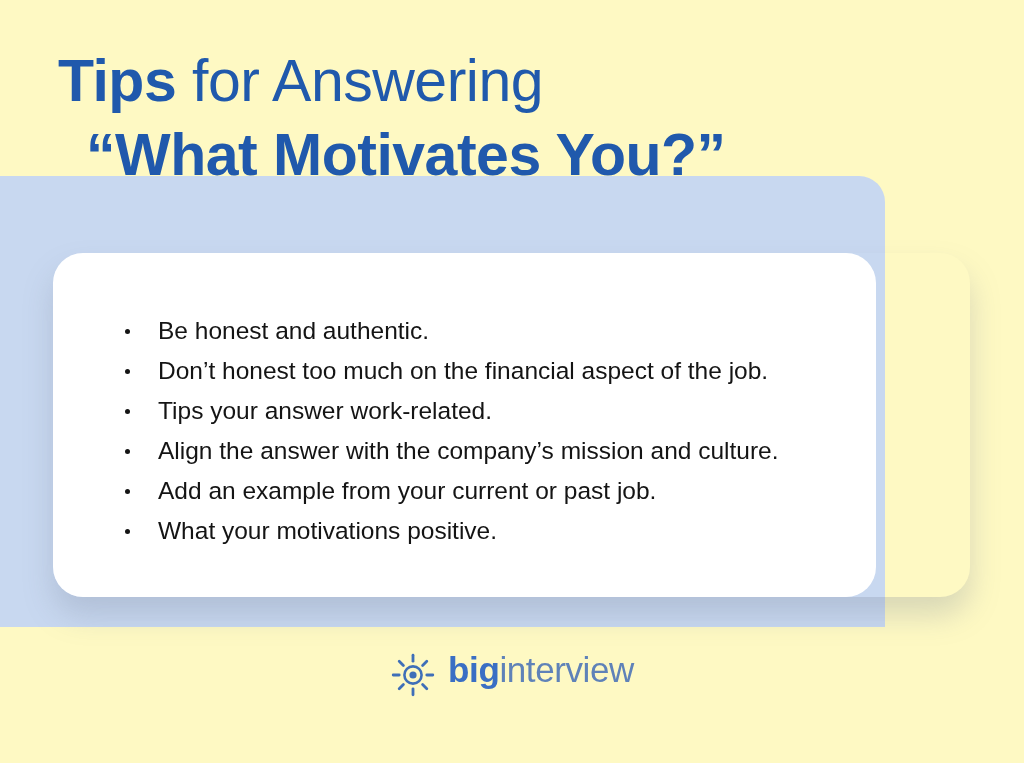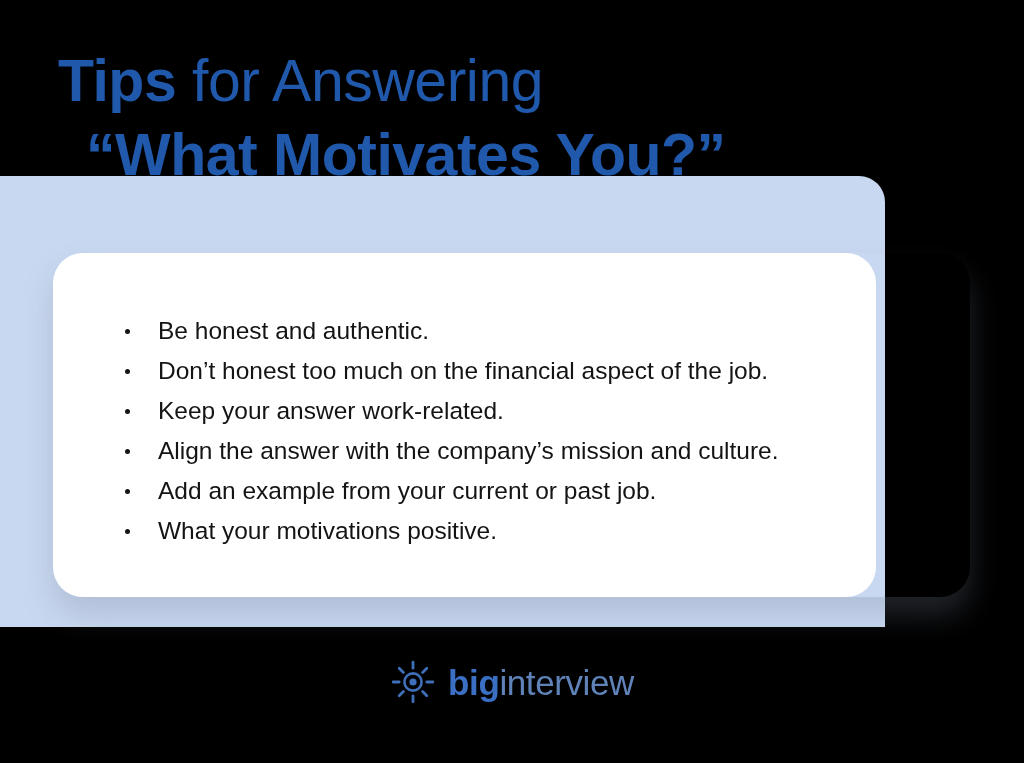--- a/index.html
+++ b/index.html
@@ -12,21 +12,21 @@
     height: 763px;
     background: #f2f2f2;
     font-family: "Liberation Sans", sans-serif;
     overflow: hidden;
   }
 
   .infographic {
     position: relative;
     width: 1024px;
     height: 763px;
-    background: #000000;
+    background: #fef9c3;
     overflow: hidden;
   }
 
   
   .headline {
     position: absolute;
     left: 58px;
     top: 52px;
     width: 900px;
     z-index: 5;
@@ -115,21 +115,20 @@
   }
 
   
   .logo {
     position: absolute;
     left: 0;
     right: 0;
     top: 652px;
     height: 60px;
     display: flex;
-    align-items: center;
     justify-content: center;
     z-index: 6;
   }
   .logo-mark {
     width: 46px;
     height: 46px;
     margin-right: 12px;
     flex: none;
     display: block;
   }
@@ -166,21 +165,21 @@
       <li class="tip-item">
         <span class="tip-bullet"></span>
         <span>Be honest and authentic.</span>
       </li>
       <li class="tip-item">
         <span class="tip-bullet"></span>
         <span>Don’t honest too much on the financial aspect of the job.</span>
       </li>
       <li class="tip-item">
         <span class="tip-bullet"></span>
-        <span>Keep your answer work-related.</span>
+        <span>Tips your answer work-related.</span>
       </li>
       <li class="tip-item">
         <span class="tip-bullet"></span>
         <span>Align the answer with the company’s mission and culture.</span>
       </li>
       <li class="tip-item">
         <span class="tip-bullet"></span>
         <span>Add an example from your current or past job.</span>
       </li>
       <li class="tip-item">

